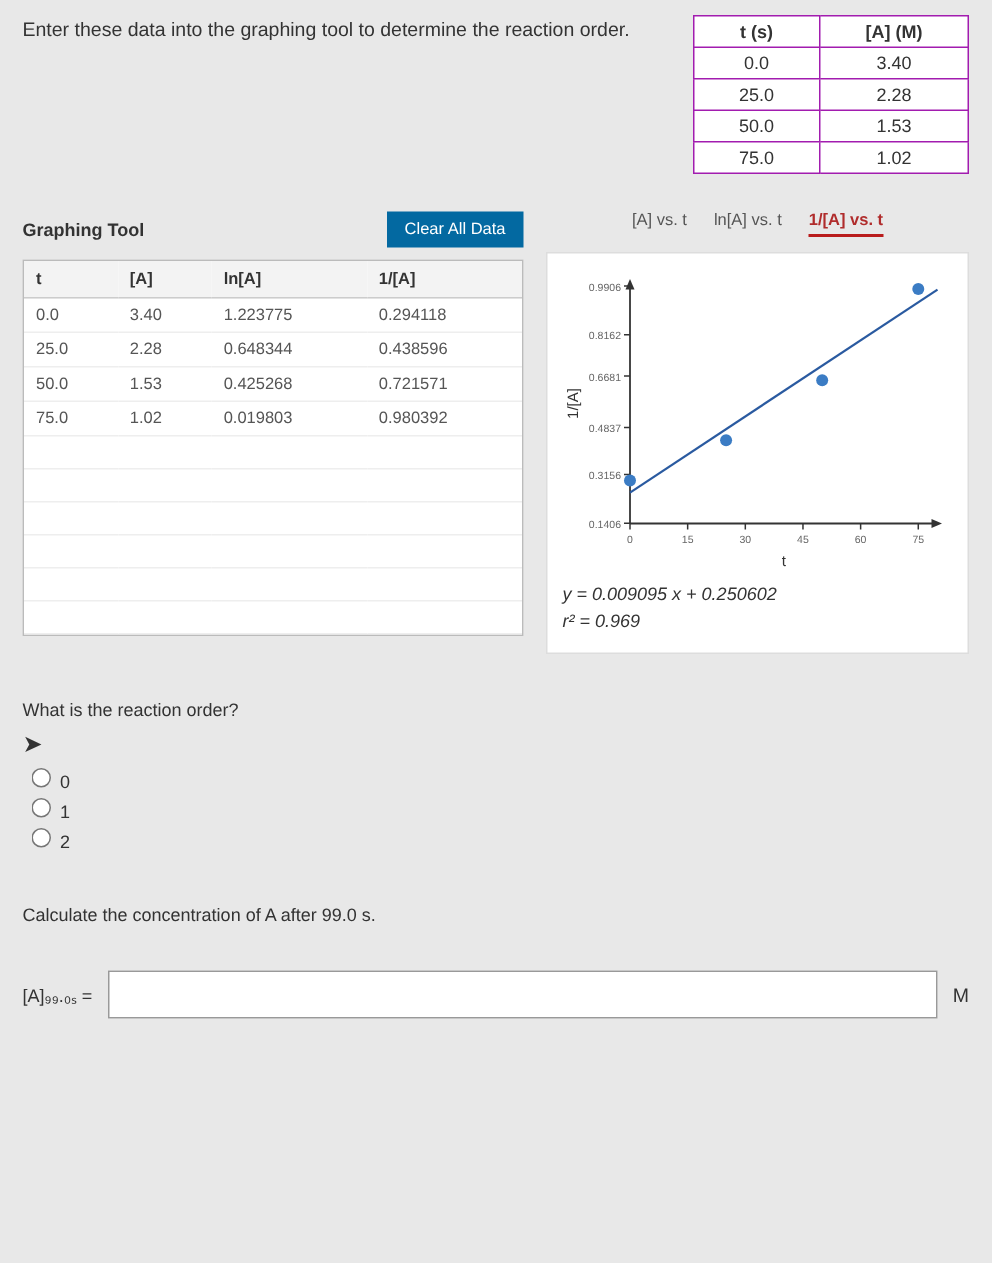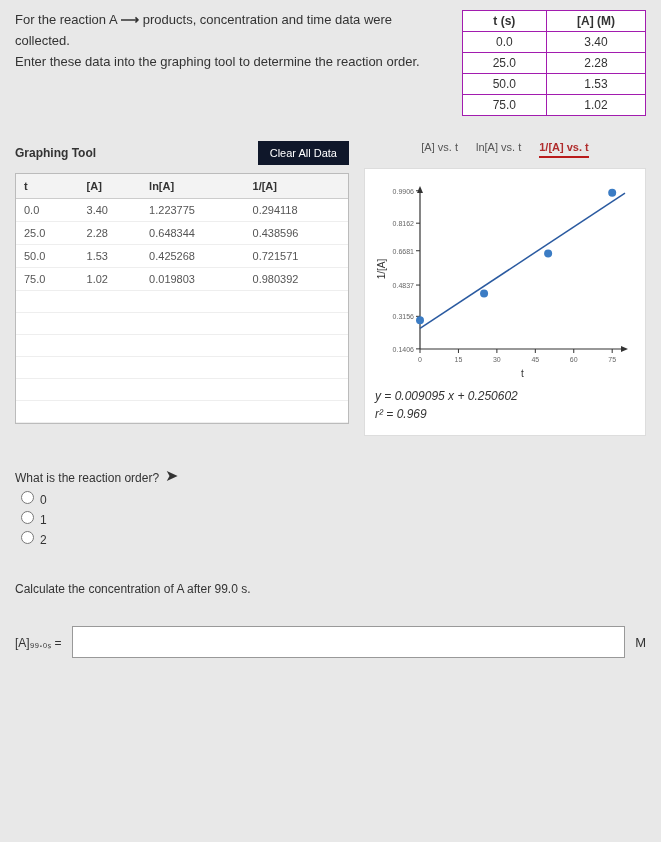--- a/index.html
+++ b/index.html
@@ -21,21 +21,21 @@
     text-align: center;
     font-size: 12px;
     font-weight: normal;
   }
   .data-table th { font-weight: bold; }
   .mid-row { display: flex; gap: 15px; margin-bottom: 30px; }
   .tool-panel { width: 360px; }
   .tool-header { display: flex; justify-content: space-between; align-items: center; margin-bottom: 8px; }
   .tool-header h4 { font-size: 12px; font-weight: bold; }
   .clear-btn {
-    background: #0f172a;
+    background: #0369a1;
     color: #fff;
     border: none;
     padding: 6px 12px;
     font-size: 11px;
     cursor: pointer;
   }
   .sheet {
     border: 1px solid #bbb;
     background: #fff;
   }
@@ -58,21 +58,21 @@
   .graph-panel { flex: 1; }
   .tabs { display: flex; gap: 18px; margin-bottom: 10px; justify-content: center; font-size: 11px; }
   .tab { cursor: pointer; color: #555; padding-bottom: 3px; }
   .tab.active { color: #b02c2c; border-bottom: 2px solid #b91c1c; font-weight: bold; }
   .chart-wrap { background: #fff; padding: 10px; border: 1px solid #ddd; }
   .chart-wrap svg { display: block; }
   .eq { margin-top: 10px; font-size: 12px; font-style: italic; }
   .eq div { margin-bottom: 4px; }
   .questions { margin-top: 20px; }
   .q1 { margin-bottom: 35px; }
-  .q1-label { font-size: 12px; margin-bottom: 6px; display: flex; align-items: flex-end; gap: 6px; }
+  .q1-label { font-size: 12px; margin-bottom: 6px; display: flex; align-items: flex-start; gap: 6px; flex-direction: column; }
   .cursor { font-size: 16px; }
   .radios label { display: block; font-size: 12px; margin: 4px 0 4px 6px; }
   .radios input { margin-right: 6px; }
   .q2 { font-size: 12px; margin-bottom: 30px; }
   .answer-row { display: flex; align-items: center; gap: 10px; }
   .answer-row .lhs { font-size: 12px; }
   .answer-input {
     flex: 1;
     height: 32px;
     border: 1px solid #999;
@@ -80,25 +80,20 @@
     padding: 4px 8px;
     font-size: 13px;
   }
   .unit { font-size: 13px; }
 </style>
 </head>
 <body>
 
 <div class="top-row">
   <div class="instructions">
-    <div>
-      <span>For the reaction A </span>
-      <span class="arrow">⟶</span>
-      <span> products, concentration and time data were collected.</span>
-    </div>
     <div>Enter these data into the graphing tool to determine the reaction order.</div>
   </div>
   <table class="data-table">
     <tbody>
         <tr>
       <th>t (s)</th>
       <th>[A] (M)</th>
     </tr>
     <tr>
           <td>0.0</td>

